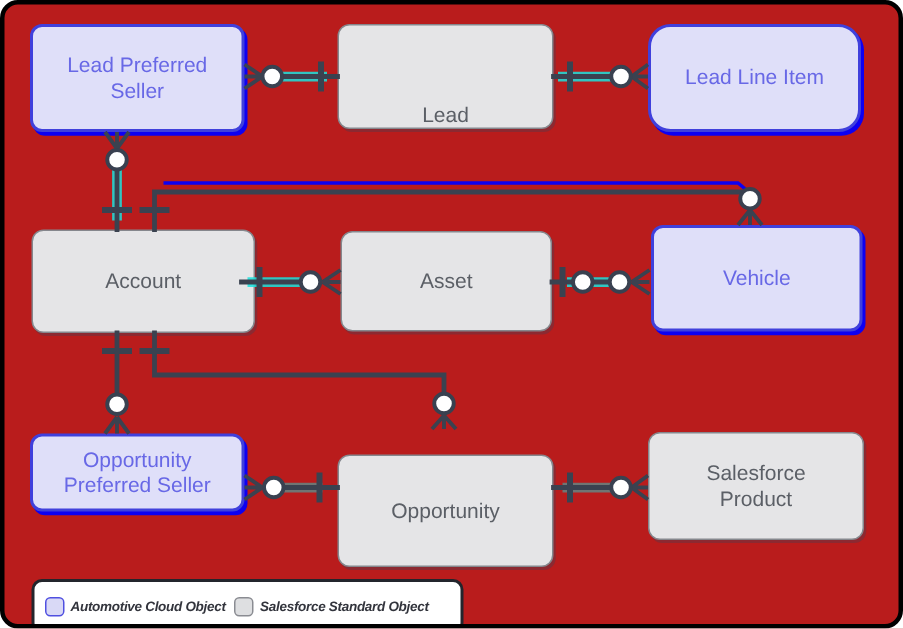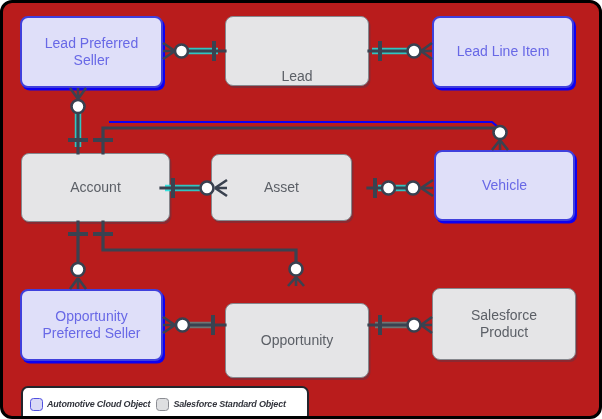--- a/index.html
+++ b/index.html
@@ -17,25 +17,25 @@
     box-shadow:2px 2.5px 0 #0D00F2;
   }
   .standard{
     background:#E5E5E7;border:1.5px solid #85878D;color:#5B5F66;
     box-shadow:1.5px 2px 0 rgba(58,66,90,.35);
   }
   
   .lps{left:17px;top:13px;width:143px;height:72px;}
   .lps span{max-width:112px;}
   .lead{left:222px;top:13px;width:144px;height:70px;align-items:flex-end;}
-  .lli{left:429px;top:13px;width:142px;height:72px;}
+  .lli{left:429px;top:13px;width:142px;height:72px;border-radius:15px;}
   .account{left:18px;top:150px;width:149px;height:69px;}
-  .asset{left:208px;top:151px;width:141px;height:67px;}
+  .asset{left:224px;top:151px;width:141px;height:67px;}
   .vehicle{left:431px;top:147px;width:141px;height:71px;}
-  .ops{left:17px;top:286px;width:143px;height:72px;}
+  .ops{left:17px;top:286px;width:143px;height:52px;}
   .ops span{max-width:122px;}
   .opportunity{left:222px;top:300px;width:144px;height:75px;}
   .oppproduct{left:429px;top:285px;width:144px;height:72px;}
   .oppproduct span{max-width:100px;}
 
   svg.wires{position:absolute;left:0;top:0;width:602px;height:419px;z-index:3;pointer-events:none;}
   .wire{stroke:#3A4250;stroke-width:3.2;fill:none;stroke-linecap:square;}
   .cyan{stroke:#19E3DE;stroke-width:6.5;fill:none;opacity:.85;stroke-linecap:butt;}
   .cyan.soft{opacity:.45;}
   .blueline{stroke:#0D00F2;stroke-width:2.2;fill:none;}

